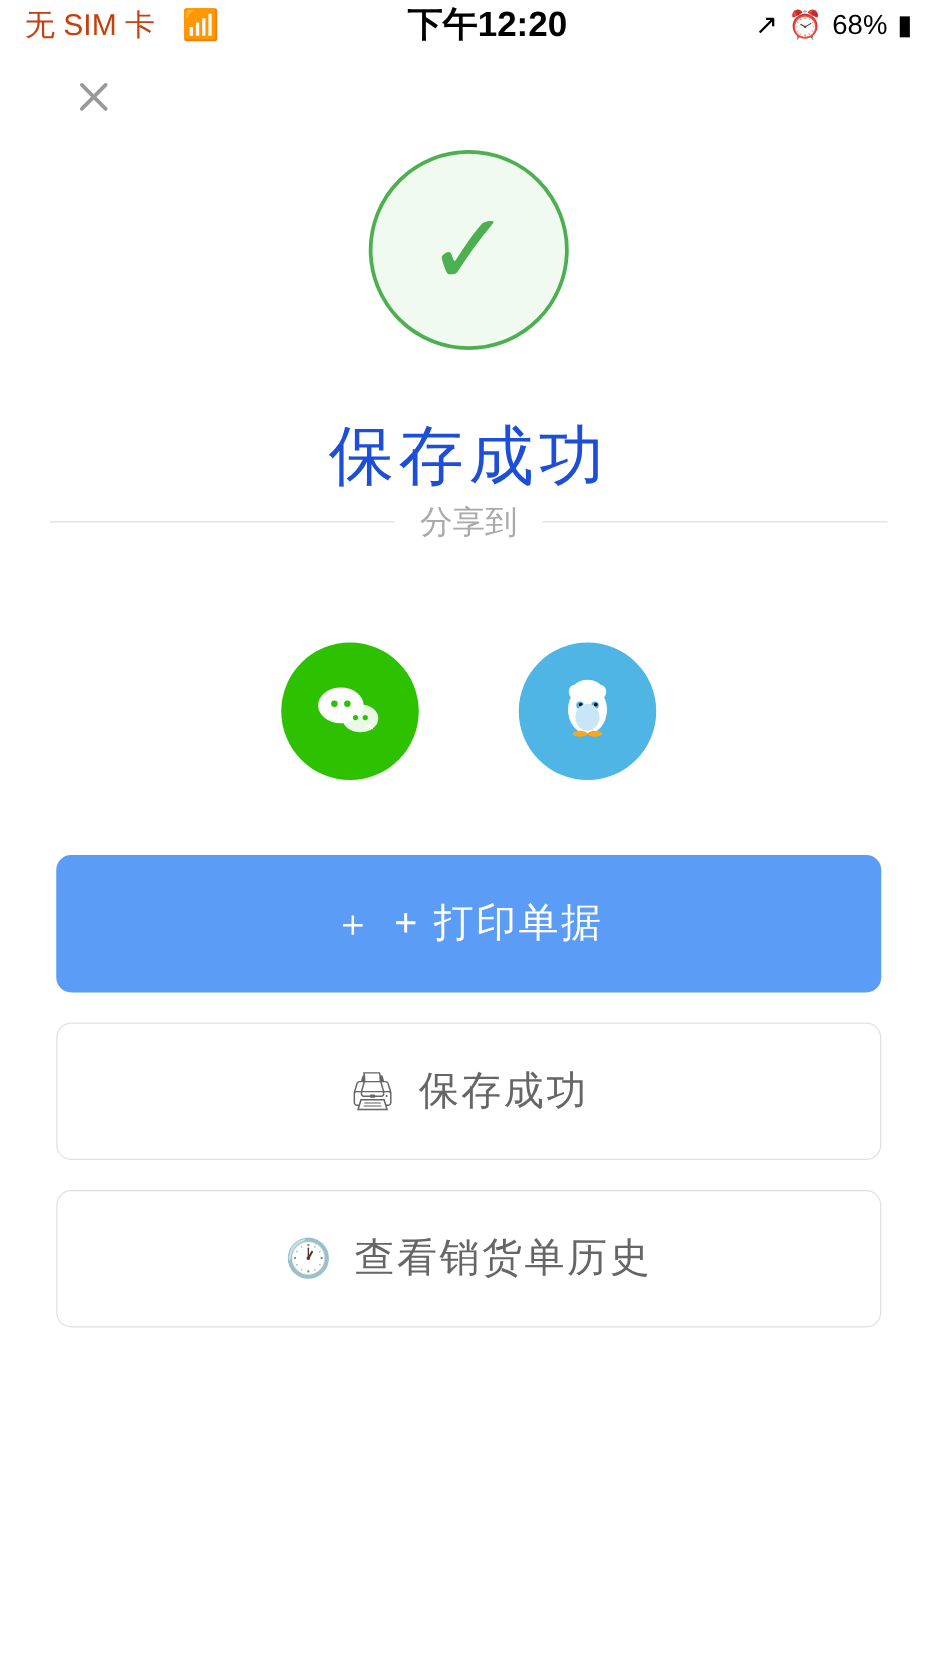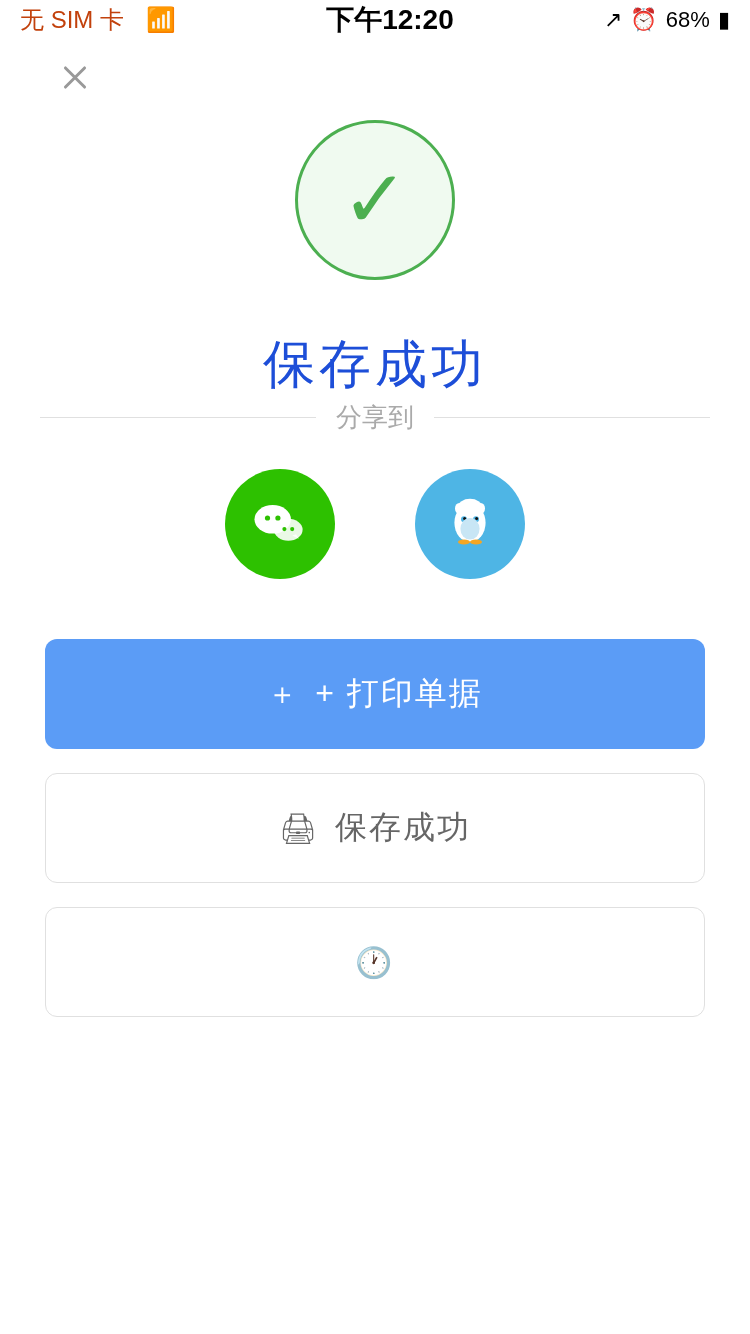--- a/index.html
+++ b/index.html
@@ -105,21 +105,21 @@
     
     .share-section {
       width: 100%;
       padding: 0 40px;
       margin-bottom: 60px;
     }
     .share-divider {
       display: flex;
       align-items: center;
       gap: 20px;
-      margin-bottom: 34px;
+      margin-bottom: 79px;
     }
     .share-divider-line {
       flex: 1;
       height: 1px;
       background: #e0e0e0;
     }
     .share-label {
       font-size: 26px;
       color: #aaa;
       white-space: nowrap;
@@ -276,17 +276,18 @@
       <span>+ 打印单据</span>
     </button>
 
     <button class="action-btn secondary-btn">
       <span class="btn-icon">🖨</span>
       <span>保存成功</span>
     </button>
 
     <button class="action-btn secondary-btn">
       <span class="btn-icon">🕐</span>
+      <span>查看销货单历史</span>
     </button>
 
   </div>
 
 </div>
 
 </body></html>

